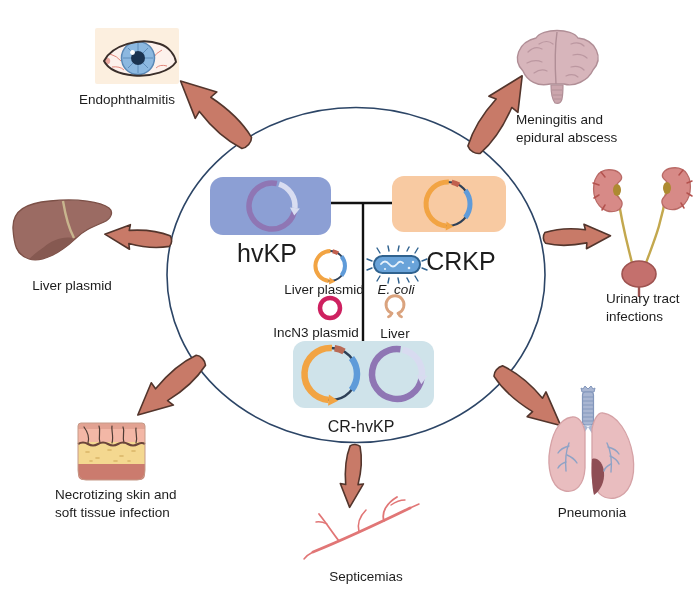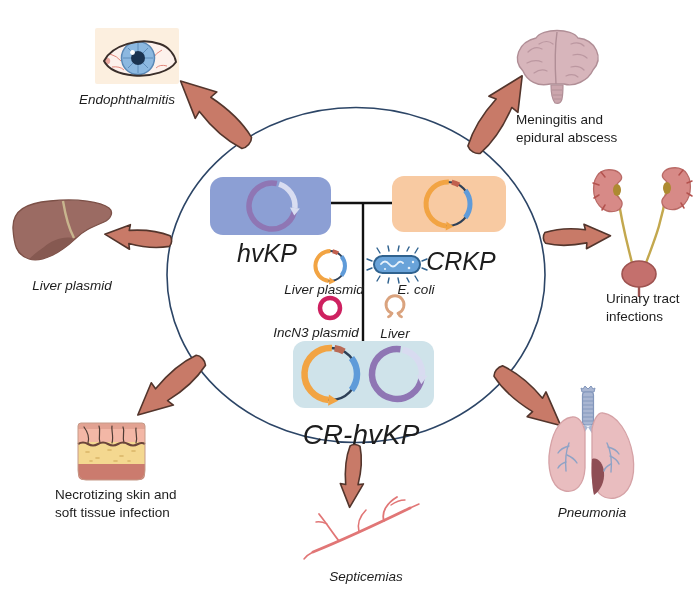--- a/index.html
+++ b/index.html
@@ -7,24 +7,24 @@
     --box-hvkp:#8c9fd4; --box-crkp:#f8caa2; --box-crhvkp:#cfe3ea;
     --text:#1d1d1d; --plasmid-purple:#8f76b4; --plasmid-orange:#f2a443;
     --plasmid-navy:#2e4057; --plasmid-blue:#5f9bd9; --plasmid-red:#c2604e;
     --incn3-pink:#ce2160;
   }
   html,body{margin:0;padding:0;background:#fff;}
   #figure{position:relative;width:700px;height:599px;background:#ffffff;overflow:hidden;
           font-family:"Liberation Sans","DejaVu Sans",sans-serif;color:var(--text);}
   #art{position:absolute;left:0;top:0;}
   .lbl{position:absolute;font-size:13.5px;line-height:1.34;white-space:pre-line;color:var(--text);}
-  .ctr{transform:translateX(-50%);text-align:center;white-space:nowrap;font-style:italic;}
+  .ctr{transform:translateX(-50%);text-align:center;white-space:nowrap;}
   .big{font-size:25px;}
-  .bigger{font-size:28px;text-align:right;}
-  .ital{font-style:italic;margin-left:20px;}
+  .bigger{font-size:16px;text-align:right;}
+  .ital{font-style:italic;}
 </style>
 </head>
 <body>
 
 <div id="figure">
 
 <svg id="art" width="700" height="599" viewBox="0 0 700 599">
   <defs>
     <path id="arrow" d="M0,-6.5 C14,-10.5 32,-11 49,-8.2 L47.5,-15 L79,0 L49.5,14.6 L50.2,7.6 C32,10.6 14,10.2 0.5,6.3 C-2.6,3.2 -2.8,-3 0,-6.5 Z" style="fill:var(--arrow-fill);stroke:var(--arrow-stroke)" stroke-width="1.6" stroke-linejoin="round" vector-effect="non-scaling-stroke"></path>
     <clipPath id="eyeclip">

